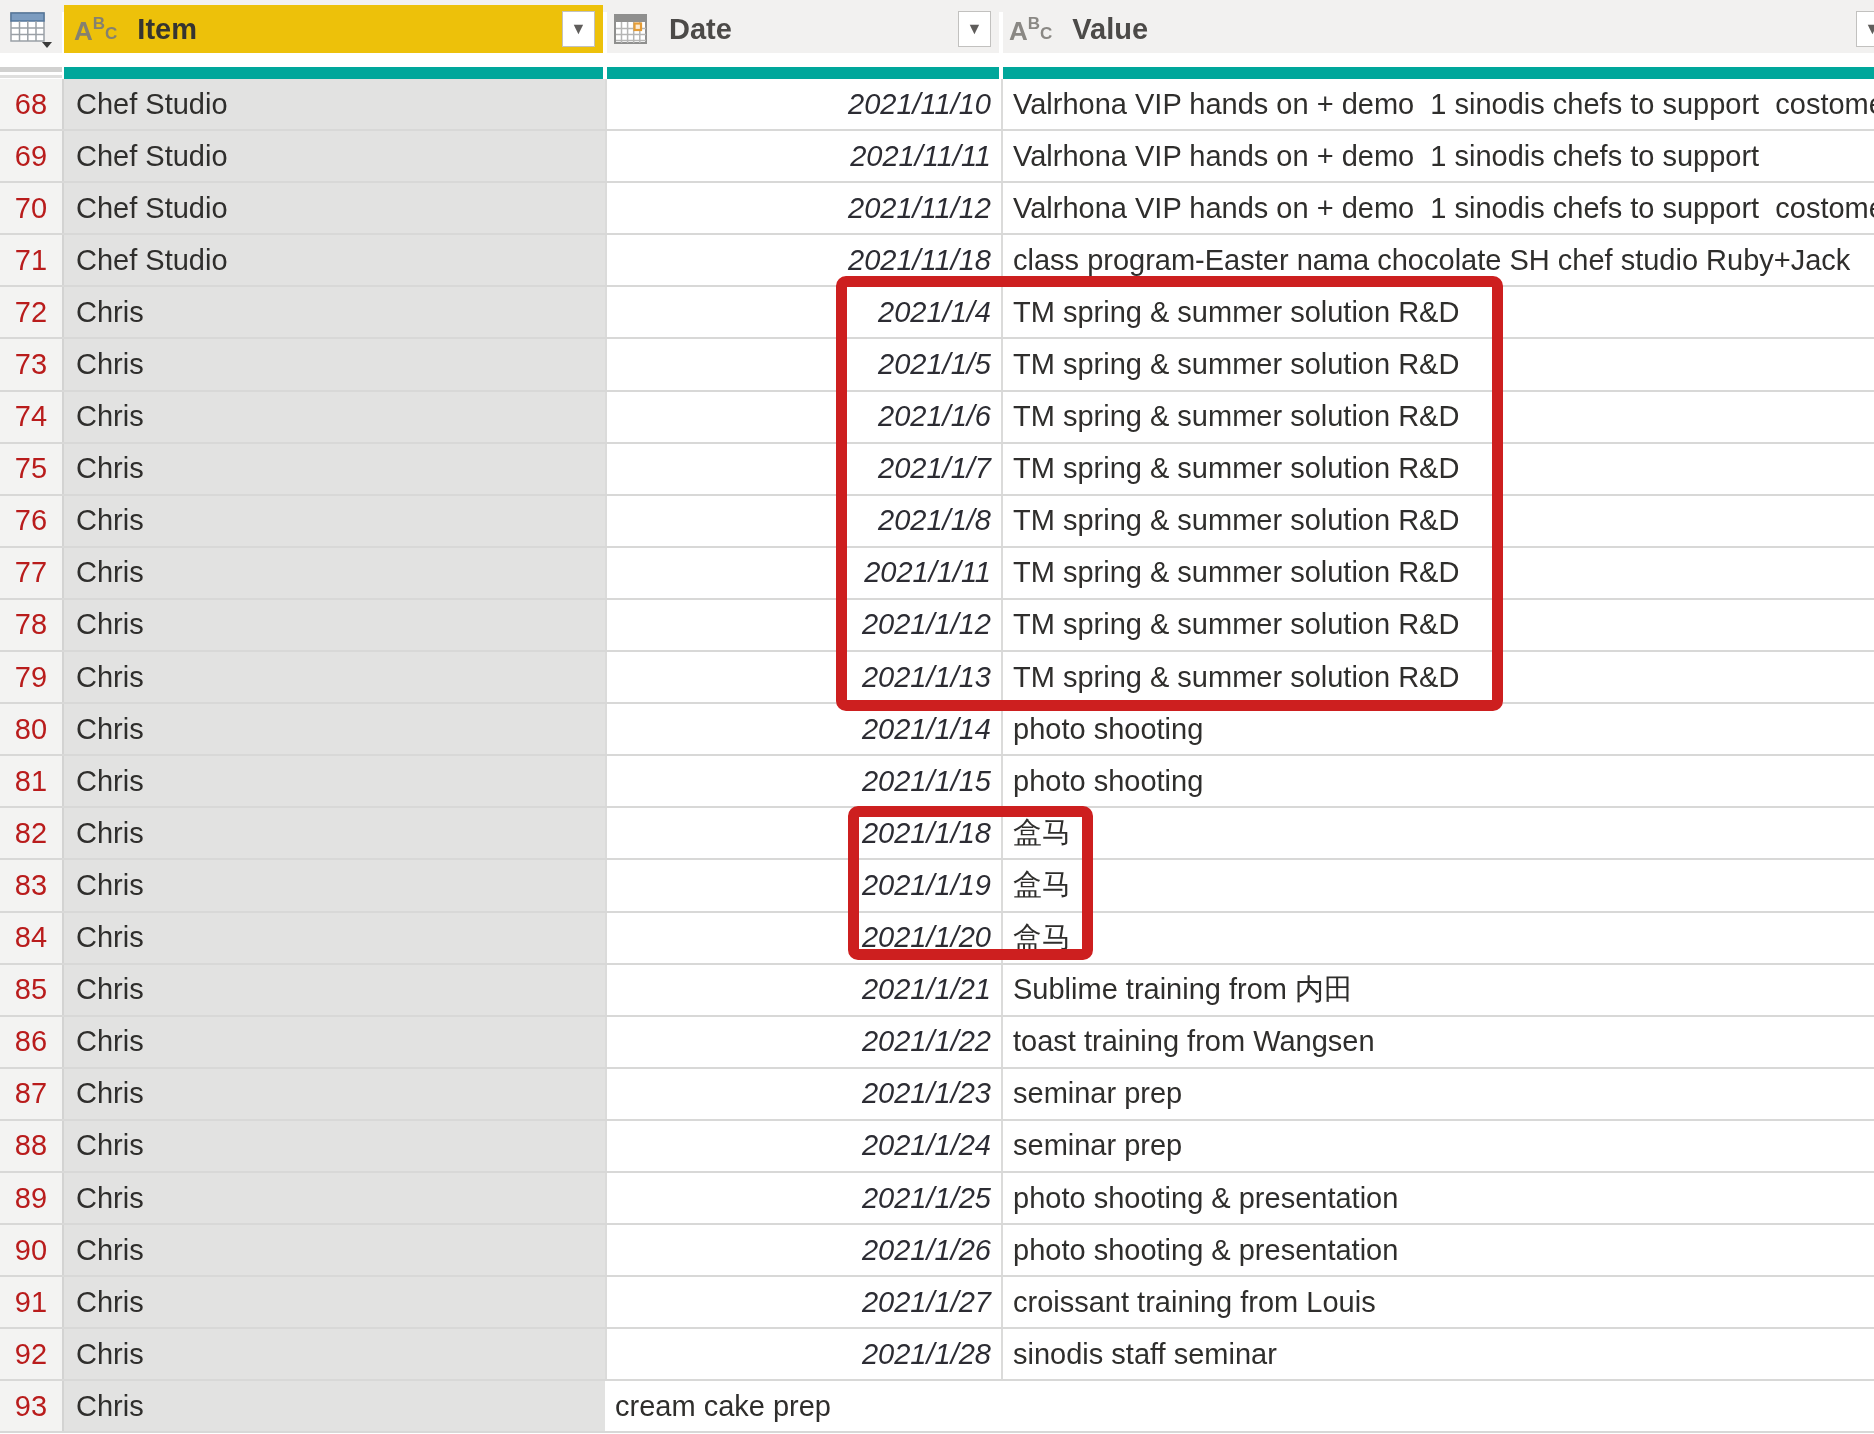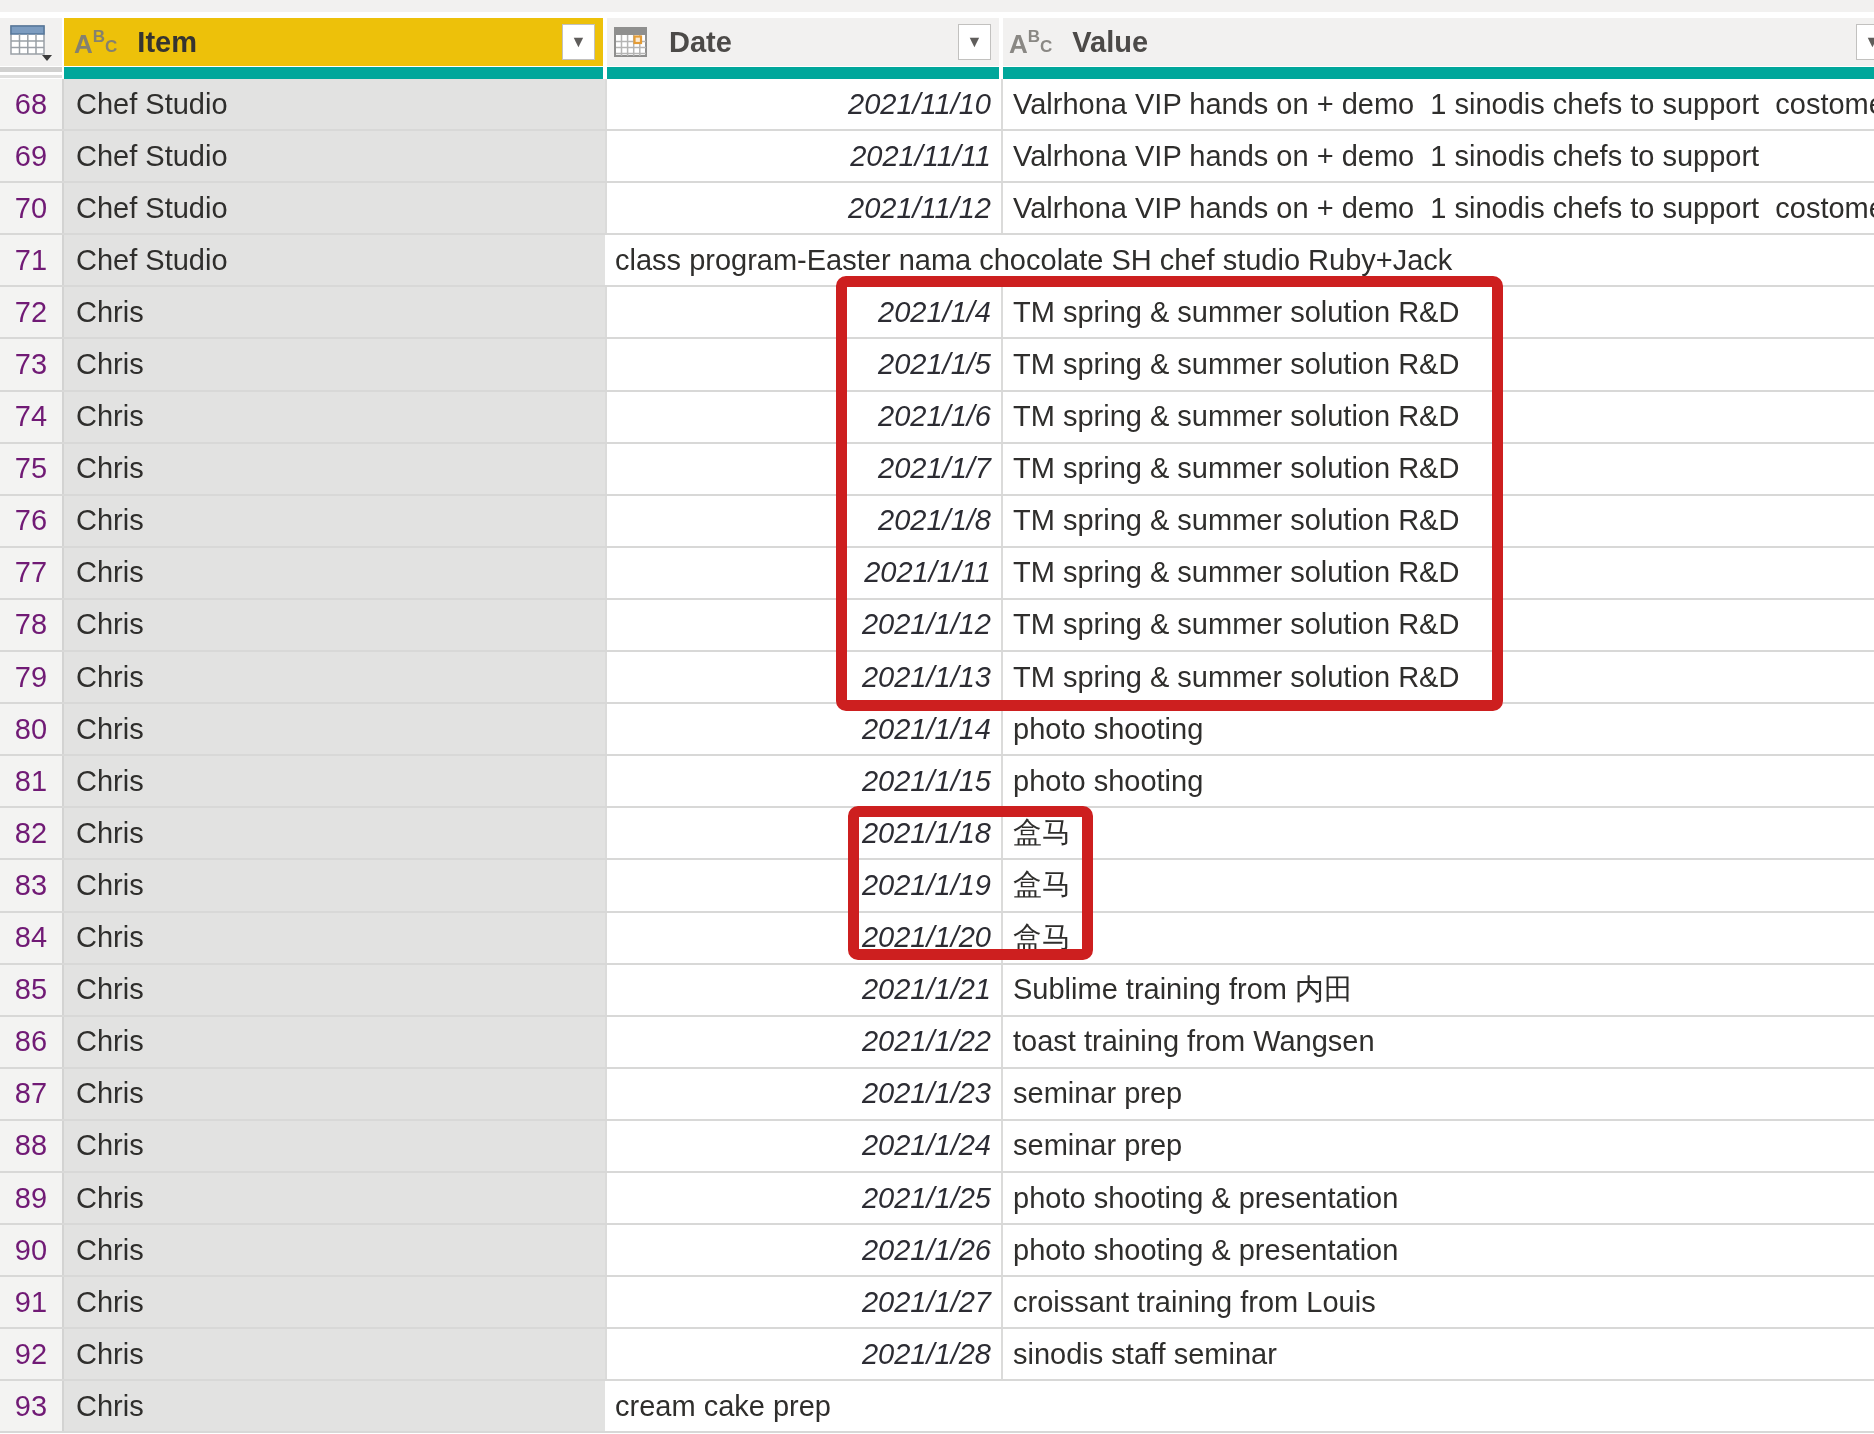--- a/index.html
+++ b/index.html
@@ -5,21 +5,21 @@
   html,body{margin:0;padding:0;}
   body{
     width:1874px;height:1434px;position:relative;overflow:hidden;
     background:#ffffff;font-family:"Liberation Sans",sans-serif;
     -webkit-font-smoothing:antialiased;
   }
   
   .top-strip{position:absolute;left:0;top:0;width:1874px;height:12px;
     background:#F2F1F0;border-bottom:3px solid #ffffff;}
   
-  .hdr{position:absolute;left:0;top:18px;width:1874px;height:34px;display:flex;}
+  .hdr{position:absolute;left:0;top:5px;width:1874px;height:34px;display:flex;}
   .hcell{height:48px;display:flex;align-items:center;box-sizing:border-box;}
   .hc-num{width:62px;background:#F2F1F0;justify-content:center;margin-right:2px;}
   .hc-item{width:539px;background:#EDC10A;padding-left:10px;margin-right:4px;}
   .hc-date{width:392px;background:#F2F1F0;padding-left:6px;margin-right:4px;align-items:center;}
   .hc-value{flex:1;background:#F2F1F0;padding-left:6px;position:relative;}
   .htext{font-size:29px;font-weight:700;color:#4C4A48;margin-left:20px;white-space:pre;}
   .hc-item .htext{color:#353431;}
   .filter-btn{margin-left:auto;margin-right:8px;width:33px;height:36px;background:#ffffff;
     border:1px solid #C2C1BF;display:flex;align-items:center;justify-content:center;
     font-size:16px;color:#5F5D5B;box-sizing:border-box;flex:none;cursor:default;}
@@ -37,21 +37,21 @@
   .q-num::before{content:"";position:absolute;left:0;top:0;width:100%;height:5px;background:#D1D1D0;}
   .q-num::after{content:"";position:absolute;left:0;top:8px;width:100%;height:3px;background:#DFDFDE;}
   .q-item{width:539px;margin-right:4px;background:#00A79B;}
   .q-date{width:392px;margin-right:4px;background:#00A79B;}
   .q-value{flex:1;background:#00A79B;}
   
   .rows{position:absolute;left:0;top:79px;width:1874px;height:1355px;overflow:hidden;}
   .row{display:flex;height:52.1px;box-sizing:border-box;border-bottom:2px solid #D8D8D7;}
   .cell{box-sizing:border-box;height:100%;display:flex;align-items:center;
     overflow:hidden;font-size:29px;color:#2F2E2C;}
-  .c-num{width:64px;background:#F3F3F2;justify-content:center;color:#701a75;
+  .c-num{width:64px;background:#F3F3F2;justify-content:center;color:#b91c1c;
     border-right:2px solid #D3D3D2;}
   .c-item{width:541px;background:#E2E2E1;padding-left:12px;}
   .c-date{width:398px;background:#ffffff;justify-content:flex-end;padding-right:10px;
     font-style:italic;color:#2C2C33;border-left:2px solid #DBDBDA;border-right:2px solid #DBDBDA;}
   .c-value{flex:1;background:#ffffff;padding-left:10px;}
   .txt{white-space:pre;}
   
   .anno{position:absolute;box-sizing:border-box;border:11px solid #CD1F1F;
     border-radius:10px;pointer-events:none;background:transparent;}
 </style>
@@ -155,20 +155,23 @@
     <div class="cell c-value">
         <span class="txt">Valrhona VIP hands on + demo  1 sinodis chefs to support  costomer c..</span>
       </div>
   </div>
 
   <div class="row">
     <div class="cell c-num">71</div>
     <div class="cell c-item">
         <span class="txt">Chef Studio</span>
       </div>
+    <div class="cell c-date">
+        <span class="txt">2021/11/18</span>
+      </div>
     <div class="cell c-value">
         <span class="txt">class program-Easter nama chocolate SH chef studio Ruby+Jack</span>
       </div>
   </div>
 
   <div class="row">
     <div class="cell c-num">72</div>
     <div class="cell c-item">
         <span class="txt">Chris</span>
       </div>

